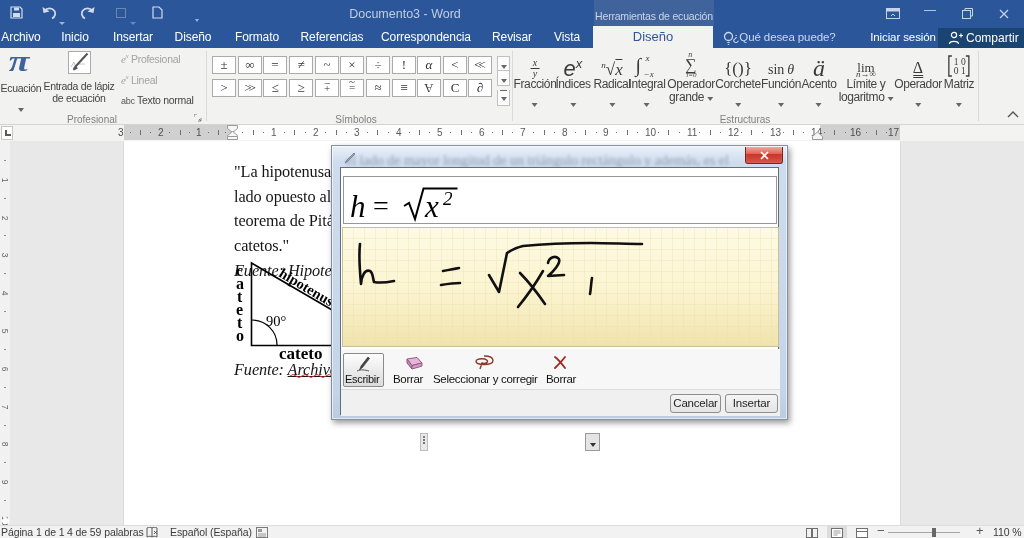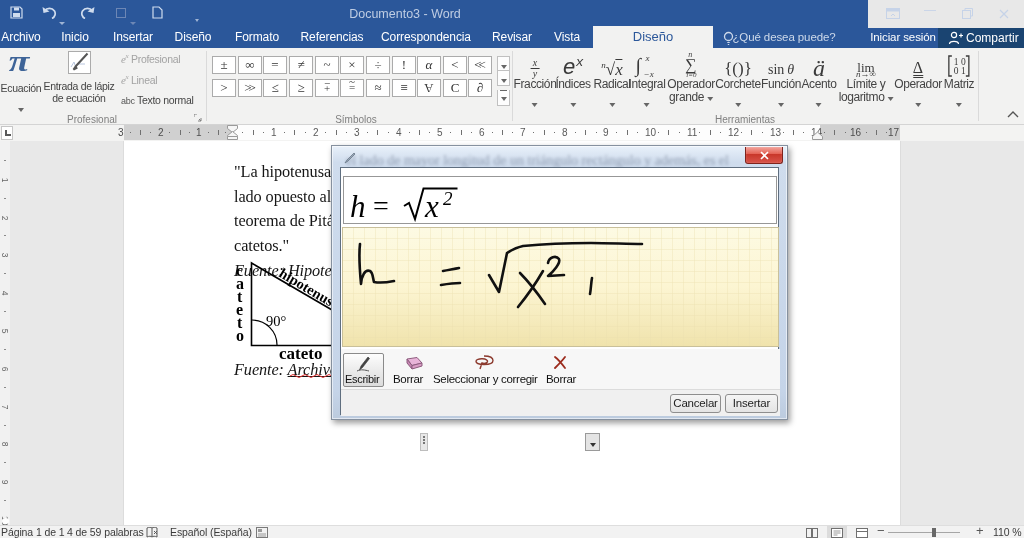--- a/index.html
+++ b/index.html
@@ -1,17 +1,17 @@
 <!DOCTYPE html>
 <html><head><meta charset="utf-8"><style>
 * {margin:0;padding:0;box-sizing:border-box}
 html,body {width:1024px;height:538px;overflow:hidden}
 body {font-family:"Liberation Sans",sans-serif;position:relative;background:#e8e8e8}
 .abs {position:absolute}
-#title {position:absolute;left:0;top:0;width:868px;height:28px;background:#2b579a}
+#title {position:absolute;left:0;top:0;width:1024px;height:28px;background:#2b579a}
 #tabs {position:absolute;left:0;top:28px;width:1024px;height:20px;background:#2b579a}
 .tab {position:absolute;top:0;height:20px;line-height:19px;color:#fff;font-size:12px;letter-spacing:-0.1px;transform:translateX(-50%);white-space:nowrap}
 #ctx {position:absolute;left:594px;top:0;width:120px;height:26px;background:#41639c;color:#c9d4e8;font-size:10.5px;letter-spacing:-0.2px;text-align:center;line-height:32px;white-space:nowrap}
 #activetab {position:absolute;left:593px;top:26px;width:120px;height:22px;background:#f2f2f1;color:#2b579a;font-size:13px;text-align:center;line-height:22px}
 #doctitle {position:absolute;left:340px;top:7px;width:130px;text-align:center;color:#bfcde3;font-size:12.5px}
 .wicon {position:absolute;color:#c6d3e8;font-size:12px}
 #share {position:absolute;left:938px;top:0px;width:86px;height:20px;background:#1a4471;color:#fff;font-size:12px;line-height:20px}
 #ribbon {position:absolute;left:0;top:48px;width:1024px;height:77px;background:#f2f2f1;border-bottom:1px solid #d4d4d4}
 .gsep {position:absolute;top:3px;width:1px;height:70px;background:#dadada}
 .glbl {position:absolute;top:66px;font-size:10px;color:#7f7f7f;width:120px;text-align:center;transform:translateX(-50%)}
@@ -69,20 +69,21 @@
       <path d="M12.5 5 C10 1.5 5 1.5 2.5 5 C1 7.5 2 11 5 12.5" fill="none" stroke="#cfdcee" stroke-width="1.7"></path>
       <path d="M14.5 1 l-1 6 -6 -1.5 z" fill="#cfdcee"></path>
     </svg>
   <div class="abs" style="left:116px;top:8px;width:10px;height:10px;border:1.4px solid #6d87b5"></div>
   <span class="abs" style="left:130px;top:11px"><span style="display:inline-block;width:0;height:0;border-left:3px solid transparent;border-right:3px solid transparent;border-top:3.5px solid #6d87b5"></span></span>
   <svg class="abs" style="left:152px;top:6px" width="11" height="13" viewBox="0 0 11 13">
       <path d="M1 1h6l3 3v8H1z" fill="none" stroke="#cfdcee" stroke-width="1.2"></path>
     </svg>
   <span class="abs" style="left:195px;top:8px"><span style="display:inline-block;width:0;height:0;border-left:2.5px solid transparent;border-right:2.5px solid transparent;border-top:3px solid #9fb4d4"></span></span>
   <div id="doctitle">Documento3 - Word</div>
+  <div id="ctx">Herramientas de ecuación</div>
   <svg class="abs" style="left:886px;top:8px" width="14" height="11" viewBox="0 0 14 11">
       <rect x="0.5" y="0.5" width="13" height="10" fill="none" stroke="#c6d3e8"></rect>
       <rect x="0.5" y="0.5" width="13" height="3" fill="#c6d3e8"></rect>
       <path d="M5 8 l2 -2 2 2" fill="none" stroke="#c6d3e8"></path>
     </svg>
   <div class="wicon" style="left:924px;top:3px">—</div>
   <svg class="abs" style="left:962px;top:8px" width="11" height="11" viewBox="0 0 11 11">
       <rect x="0.5" y="2.5" width="8" height="8" fill="none" stroke="#c6d3e8"></rect>
       <path d="M3 2.5 V0.5 H10.5 V8 H9" fill="none" stroke="#c6d3e8"></path>
     </svg>
@@ -174,21 +175,21 @@
         <div style="font-family:'Liberation Serif',serif;color:#3a3a3a;font-size:10px;font-style:italic;text-align:center;line-height:8px;margin-top:1px">
           <div style="border-bottom:1px solid #3a3a3a;padding:0 2px 1px">x</div>
           <div style="padding-top:1px">y</div>
         </div>
       </div>
       <div class="estlbl">Fracción</div>
       <div style="margin-top:2px"><span style="display:inline-block;width:0;height:0;border-left:3.5px solid transparent;border-right:3.5px solid transparent;border-top:4px solid #666"></span></div>
     </div>
     <div class="est" style="left:573px">
       <div class="esticon">
-        <div style="font-family:Liberation Mono, monospace;color:#3a3a3a;font-size:22px;font-style:italic;line-height:18px">e<sup style="font-size:13px">x</sup></div>
+        <div style="font-family:Liberation Sans, sans-serif;color:#3a3a3a;font-size:22px;font-style:italic;line-height:18px">e<sup style="font-size:13px">x</sup></div>
       </div>
       <div class="estlbl">Índices</div>
       <div style="margin-top:2px"><span style="display:inline-block;width:0;height:0;border-left:3.5px solid transparent;border-right:3.5px solid transparent;border-top:4px solid #666"></span></div>
     </div>
     <div class="est" style="left:612px">
       <div class="esticon">
         <div style="font-family:'Liberation Serif',serif;color:#3a3a3a;font-size:17px;line-height:16px"><sup style="font-size:9px;font-style:italic">n</sup>√<span style="border-top:1.5px solid #3a3a3a;font-style:italic">x</span></div>
       </div>
       <div class="estlbl">Radical</div>
       <div style="margin-top:2px"><span style="display:inline-block;width:0;height:0;border-left:3.5px solid transparent;border-right:3.5px solid transparent;border-top:4px solid #666"></span></div>
@@ -259,21 +260,21 @@
           <path d="M6 2 H3 V22 H6 M20 2 H23 V22 H20" fill="none" stroke="#3a3a3a" stroke-width="1.3"></path>
           <g font-family="Liberation Serif" font-size="9.5" fill="#3a3a3a">
             <text x="8" y="11">1 0</text>
             <text x="8" y="20">0 1</text>
           </g>
         </svg>
       </div>
       <div class="estlbl">Matriz</div>
       <div style="margin-top:2px"><span style="display:inline-block;width:0;height:0;border-left:3.5px solid transparent;border-right:3.5px solid transparent;border-top:4px solid #666"></span></div>
     </div>
-  <div class="glbl" style="left:745px">Herramientas</div>
+  <div class="glbl" style="left:745px">Estructuras</div>
   <div class="gsep" style="left:978px"></div>
   <svg class="abs" style="left:1007px;top:63px" width="12" height="7" viewBox="0 0 12 7">
       <path d="M1 6 L6 1 L11 6" fill="none" stroke="#555" stroke-width="1.4"></path>
     </svg>
 </div>
 
 <div id="ruler">
   <div id="rulpage"></div>
   <div class="rmarg" style="left:124px;width:108px"></div>
   <div class="rmarg" style="left:820px;width:80px"></div>

